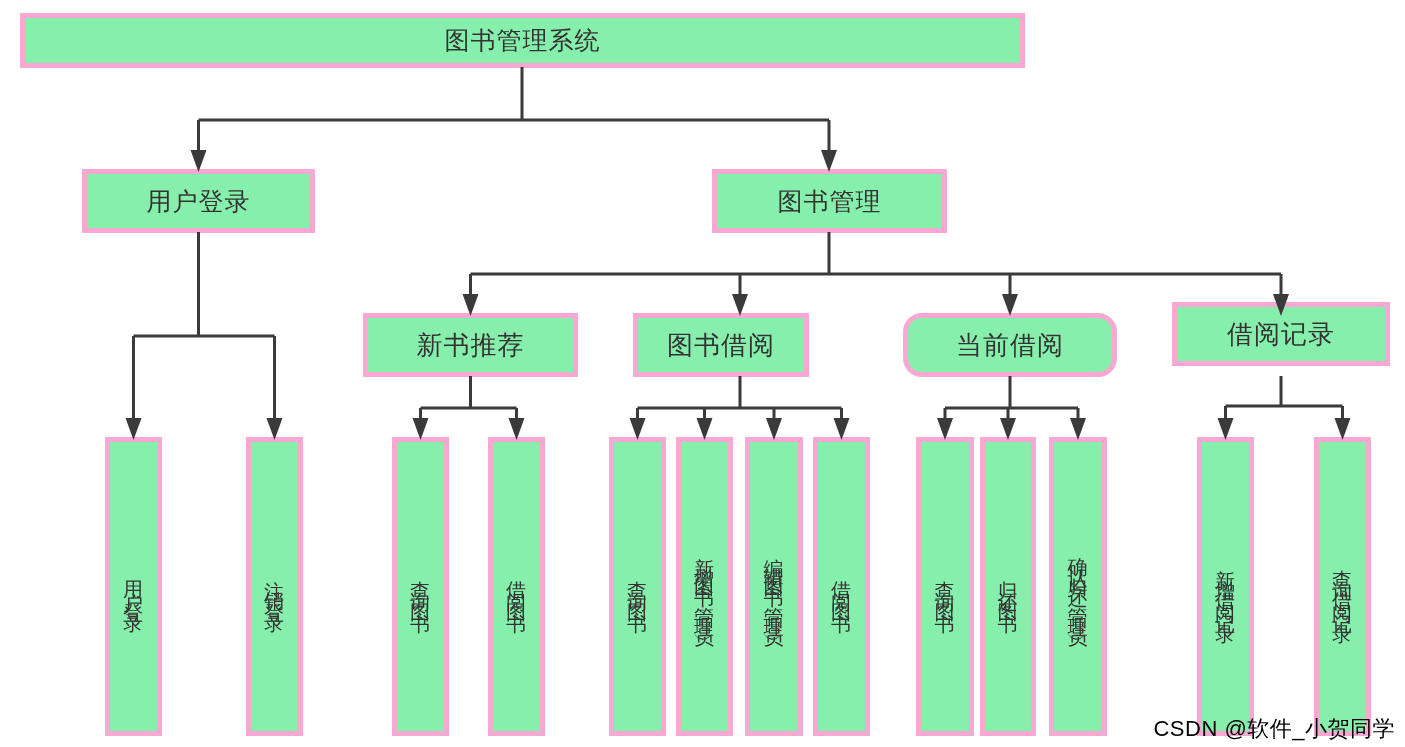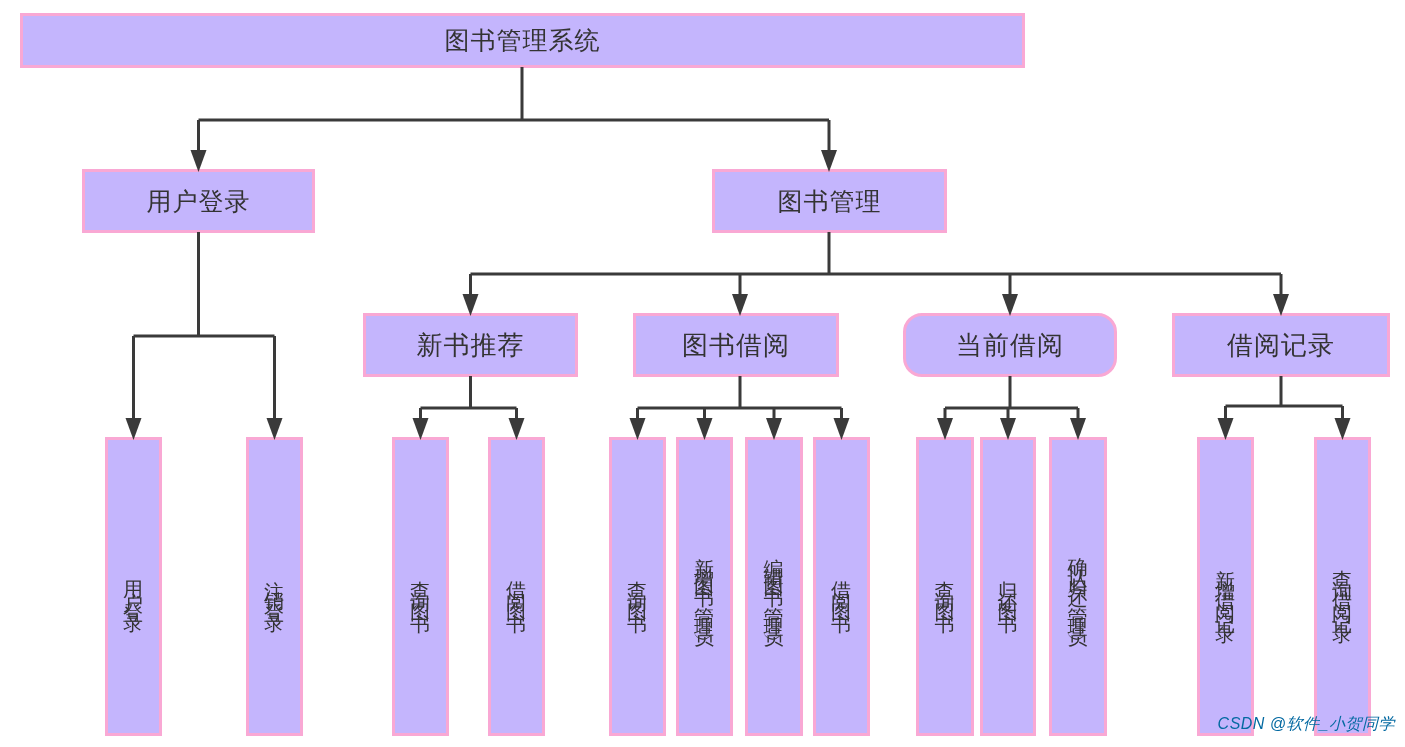--- a/index.html
+++ b/index.html
@@ -18,22 +18,22 @@
   .stage svg.connectors {
     position: absolute;
     left: 0; top: 0;
     width: 1405px; height: 747px;
     pointer-events: none;
     z-index: 3;
   }
   .box {
     position: absolute;
     box-sizing: border-box;
-    border: 3px solid #f9a8d4;
-    background: #c4b5fd;
+    border: 5px solid #f9a8d4;
+    background: #86efac;
     color: #333333;
     display: flex;
     align-items: center;
     justify-content: center;
     z-index: 2;
   }
   .hlabel { font-size: 25px; letter-spacing: 1px; white-space: nowrap; }
   .l3 .hlabel { font-size: 26px; }
   .leaf span {
     writing-mode: vertical-rl;
@@ -43,23 +43,23 @@
     letter-spacing: 11px;
     white-space: nowrap;
   }
   .leaf.long span { letter-spacing: 10px; }
 
   
   .b-root { left: 20px;  top: 13px;  width: 1005px; height: 55px; }
   .b-l2a  { left: 82px;  top: 169px; width: 233px;  height: 64px; }
   .b-l2b  { left: 712px; top: 169px; width: 235px;  height: 64px; }
   .b-l3a  { left: 363px; top: 313px; width: 215px;  height: 64px; }
-  .b-l3b  { left: 633px; top: 313px; width: 206px;  height: 64px; justify-content: center; }
+  .b-l3b  { left: 633px; top: 313px; width: 176px;  height: 64px; justify-content: center; }
   .b-l3c  { left: 903px; top: 313px; width: 214px;  height: 64px; border-radius: 19px; }
-  .b-l3d  { left: 1172px;top: 313px; width: 218px;  height: 64px; }
+  .b-l3d  { left: 1172px;top: 302px; width: 218px;  height: 64px; }
   .leaf   { top: 437px; height: 299px; }
   .b-f01 { left: 105px;  width: 57px; }
   .b-f02 { left: 246px;  width: 57px; }
   .b-f03 { left: 392px;  width: 57px; }
   .b-f04 { left: 488px;  width: 57px; }
   .b-f05 { left: 609px;  width: 57px; }
   .b-f06 { left: 676px;  width: 57px; }
   .b-f07 { left: 745px;  width: 58px; }
   .b-f08 { left: 813px;  width: 57px; }
   .b-f09 { left: 916px;  width: 58px; }
@@ -67,26 +67,25 @@
   .b-f11 { left: 1049px; width: 58px; }
   .b-f12 { left: 1197px; width: 57px; }
   .b-f13 { left: 1314px; width: 57px; }
 
   .watermark {
     position: absolute;
     left: 1135px;
     top: 714px;
     width: 260px;
     text-align: right;
-    font-size: 16px;
-    color: #0369a1;
+    font-size: 22px;
+    color: #000000;
     letter-spacing: 0.5px;
     z-index: 10;
     white-space: nowrap;
-    font-style: italic;
   }
 </style>
 </head>
 <body>
 
 <div class="stage">
 
   <svg class="connectors" viewBox="0 0 1405 747">
     <g stroke="#3a3a3a" stroke-width="3" fill="none">
       <path d="M522,67 V120

